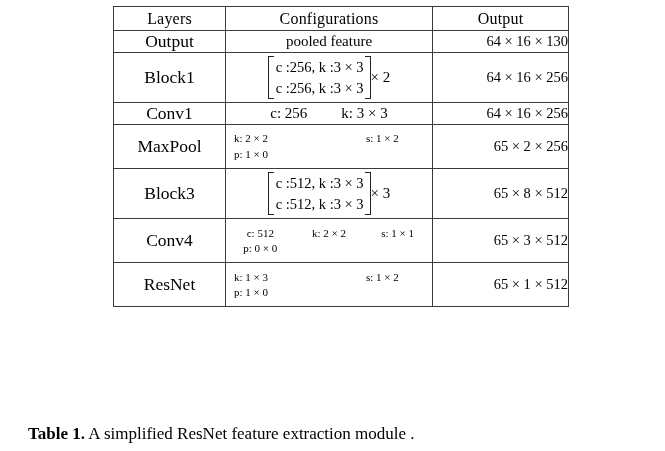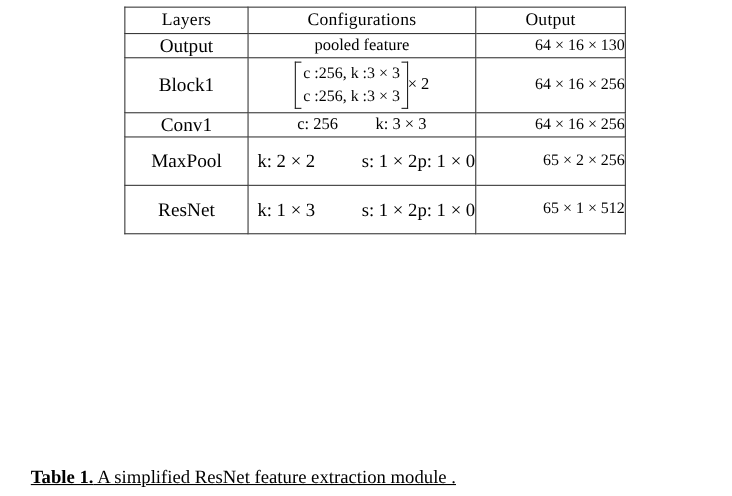--- a/index.html
+++ b/index.html
@@ -81,22 +81,22 @@
     font-size: 15px;
     text-align: center;
     white-space: nowrap;
     font-family: Liberation Serif, serif;
   }
   .cfg-one .gap { display: inline-block; width: 34px; }
 
   
   .cfg-grid {
     display: grid;
-    grid-template-columns: 1fr 1fr 1fr 1fr;
-    font-size: 17px;
+    grid-template-columns: 1fr 1fr 1fr;
+    font-size: 11px;
     line-height: 1.38;
     padding: 2px 0 2px 0;
   }
   .cfg-grid.leftal { padding-left: 8px; }
   .cfg-grid.leftal > span { text-align: left; }
   .cfg-grid.centered > span { text-align: center; }
   .cfg-grid > span { white-space: nowrap; }
 
   
   .blockcfg {
@@ -140,21 +140,20 @@
 
   
   #caption {
     position: absolute;
     left: 28px;
     top: 424px;
     width: 615px;
     font-size: 17px;
     line-height: 1.2;
     white-space: nowrap;
-    text-decoration: underline;
   }
   #caption .capnum { font-weight: bold; }
 </style>
 </head>
 <body>
 
 <div id="page">
 
   <div id="tbl-wrap">
     <table class="restab">
@@ -210,22 +209,47 @@
               <span></span>
               <span>s: 1 × 2</span>
               <span>p: 1 × 0</span>
             </div>
           </td>
           <td class="outcell">65 × 2 × 256</td>
         </tr>
 
 
 
-
-
+        <tr class="r-2line">
+          <td class="layername">Block3</td>
+          <td>
+            <div class="blockcfg">
+              <span class="bracket">
+                <span class="brow">c :512, k :3 × 3</span>
+                <span class="brow">c :512, k :3 × 3</span>
+              </span>
+              <span class="mult">× 3</span>
+            </div>
+          </td>
+          <td class="outcell">65 × 8 × 512</td>
+        </tr>
+
+
+        <tr class="r-2line">
+          <td class="layername">Conv4</td>
+          <td>
+            <div class="cfg-grid centered">
+              <span>c: 512</span>
+              <span>k: 2 × 2</span>
+              <span>s: 1 × 1</span>
+              <span>p: 0 × 0</span>
+            </div>
+          </td>
+          <td class="outcell">65 × 3 × 512</td>
+        </tr>
 
         <tr class="r-2line">
           <td class="layername">ResNet</td>
           <td>
             <div class="cfg-grid leftal">
               <span>k: 1 × 3</span>
               <span></span>
               <span>s: 1 × 2</span>
               <span>p: 1 × 0</span>
             </div>

